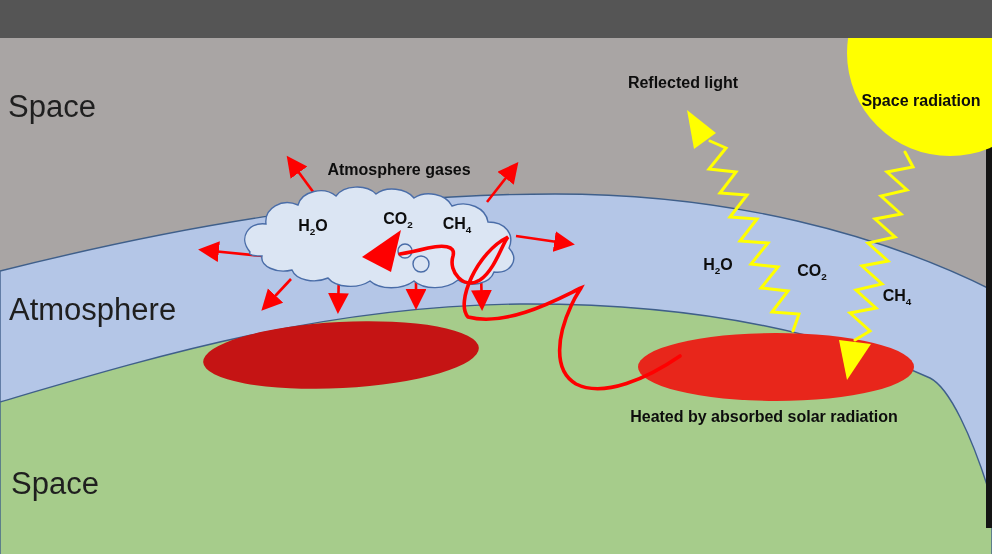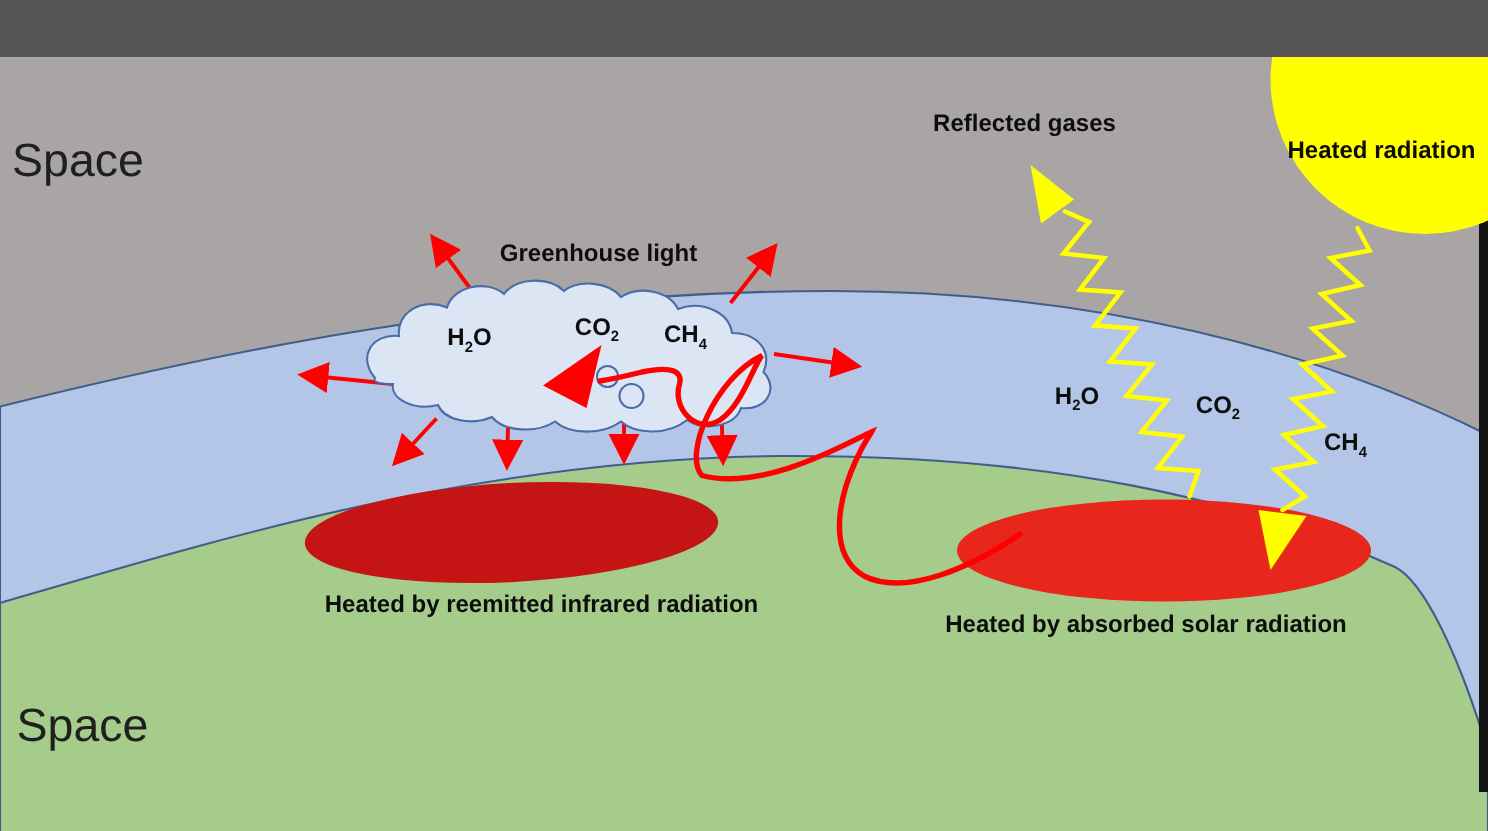--- a/index.html
+++ b/index.html
@@ -113,26 +113,26 @@
         C 455 265, 477 214, 508 199
         C 503 204, 495 232, 480 242
         C 464 252, 448 234, 453 218
         C 456 207, 442 207, 428 210
         C 416 213, 406 215, 400 216"></path>
       <polygon class="ir-head" points="362,219 401,192 391,234"></polygon>
     </g>
   </svg>
 
   <div class="region" style="left:8px;top:53px;">Space</div>
+  <div class="region" style="left:9px;top:256px;">Atmosphere</div>
   <div class="region" style="left:11px;top:430px;">Space</div>
 
-  <div class="lbl" style="left:399px;top:132px;">Greenhouse light</div>
-  <div class="lbl" style="left:683px;top:45px;">Reflected gases</div>
-  <div class="lbl" style="left:921px;top:63px;">Heated radiation</div>
-  <div class="lbl" style="left:361px;top:366px;">Heated by reemitted infrared radiation</div>
+  <div class="lbl" style="left:399px;top:132px;">Atmosphere gases</div>
+  <div class="lbl" style="left:683px;top:45px;">Reflected light</div>
+  <div class="lbl" style="left:921px;top:63px;">Space radiation</div>
   <div class="lbl" style="left:764px;top:379px;">Heated by absorbed solar radiation</div>
 
   <div class="lbl" style="left:313px;top:188px;"><span>H</span><sub>2</sub><span>O</span></div>
   <div class="lbl" style="left:398px;top:181px;"><span>CO</span><sub>2</sub><span></span></div>
   <div class="lbl" style="left:457px;top:186px;"><span>CH</span><sub>4</sub><span></span></div>
 
   <div class="lbl" style="left:718px;top:227px;"><span>H</span><sub>2</sub><span>O</span></div>
   <div class="lbl" style="left:812px;top:233px;"><span>CO</span><sub>2</sub><span></span></div>
   <div class="lbl" style="left:897px;top:258px;"><span>CH</span><sub>4</sub><span></span></div>
 

